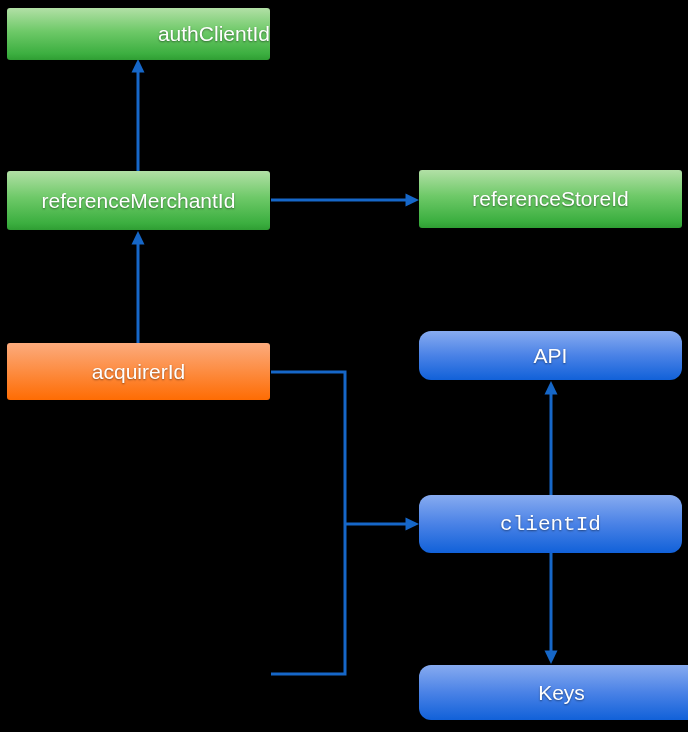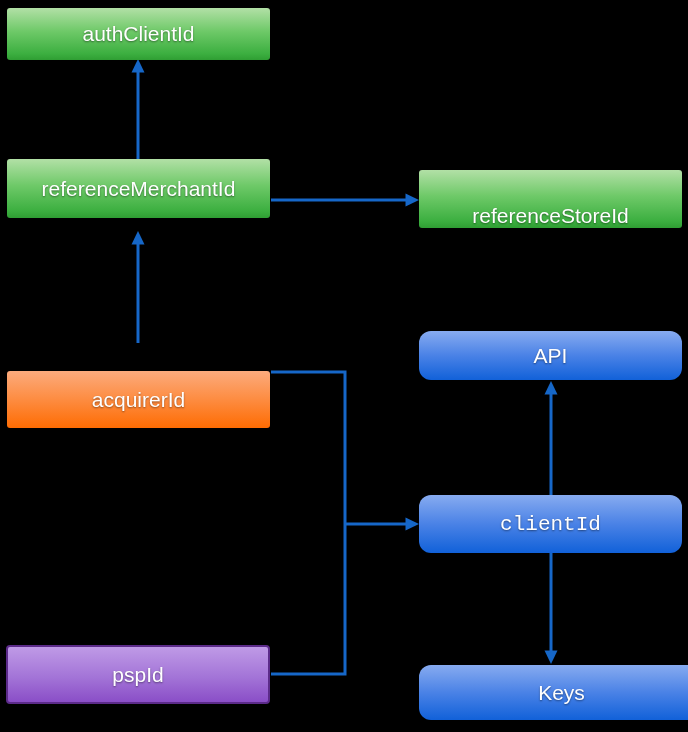--- a/index.html
+++ b/index.html
@@ -7,21 +7,21 @@
     position:relative;width:688px;height:732px;background:#000000;
     font-family:"Liberation Sans", sans-serif;overflow:hidden;
   }
   .node{
     position:absolute;display:flex;align-items:center;justify-content:center;
     color:#ffffff;font-size:21px;border-radius:3px;
     text-shadow:0 1px 2px rgba(0,0,0,0.45);
     box-sizing:border-box;
   }
   .green{background:linear-gradient(180deg,#b2e0a6 0%,#6ec968 45%,#3caf40 88%,#2f9e33 100%);}
-  .orange{background:linear-gradient(180deg,#fcab7d 0%,#fd8c41 50%,#fe6c03 100%);margin-top:28px;}
+  .orange{background:linear-gradient(180deg,#fcab7d 0%,#fd8c41 50%,#fe6c03 100%);}
   .blue{background:linear-gradient(180deg,#87abf0 0%,#4a82e6 50%,#1161d9 100%);border-radius:12px;}
   .purple{
     background:linear-gradient(180deg,#bf9ae6 0%,#a374d7 55%,#8a4ec7 100%);
     border:2px solid #5c2b8a;border-radius:4px;
   }
   #edges{position:absolute;left:0;top:0;width:688px;height:732px;pointer-events:none;}
   #edges line, #edges path{stroke:#1667c8;stroke-width:3;fill:none;}
   #edges polygon{fill:#1667c8;stroke:none;}
 </style>
 </head>
@@ -56,45 +56,42 @@
       <polygon points="551,664 544.5,650.5 557.5,650.5"></polygon>
     </g>
 
     <g>
       <path d="M 271 372 L 345 372 L 345 674 L 271 674"></path>
       <line x1="345" y1="524" x2="406" y2="524"></line>
       <polygon points="419,524 405.5,517.5 405.5,530.5"></polygon>
     </g>
   </svg>
 
-  <div class="node green" style="left:7px;top:8px;width:263px;height:52px;">
+  <div class="node green" style="left:7px;top:8px;width:263px;height:52px;justify-content:flex-end;">
     <span>authClientId</span>
   </div>
 
-  <div class="node green" style="left:7px;top:159px;width:263px;height:59px;">
+  <div class="node green" style="left:7px;top:171px;width:263px;height:59px;">
     <span>referenceMerchantId</span>
   </div>
 
-  <div class="node green" style="left:419px;top:170px;width:263px;height:58px;align-items:flex-end;">
+  <div class="node green" style="left:419px;top:170px;width:263px;height:58px;">
     <span>referenceStoreId</span>
   </div>
 
   <div class="node orange" style="left:7px;top:343px;width:263px;height:57px;">
     <span>acquirerId</span>
   </div>
 
   <div class="node blue" style="left:419px;top:331px;width:263px;height:49px;">
     <span>API</span>
   </div>
 
   <div class="node blue" style="left:419px;top:495px;width:263px;height:58px;font-family:Liberation Mono, monospace;">
     <span>clientId</span>
   </div>
 
-  <div class="node purple" style="left:6px;top:645px;width:264px;height:59px;">
-    <span>pspId</span>
-  </div>
 
   <div class="node blue" style="left:419px;top:665px;width:285px;height:55px;">
     <span>Keys</span>
   </div>
 
 </div>
 
 </body></html>

